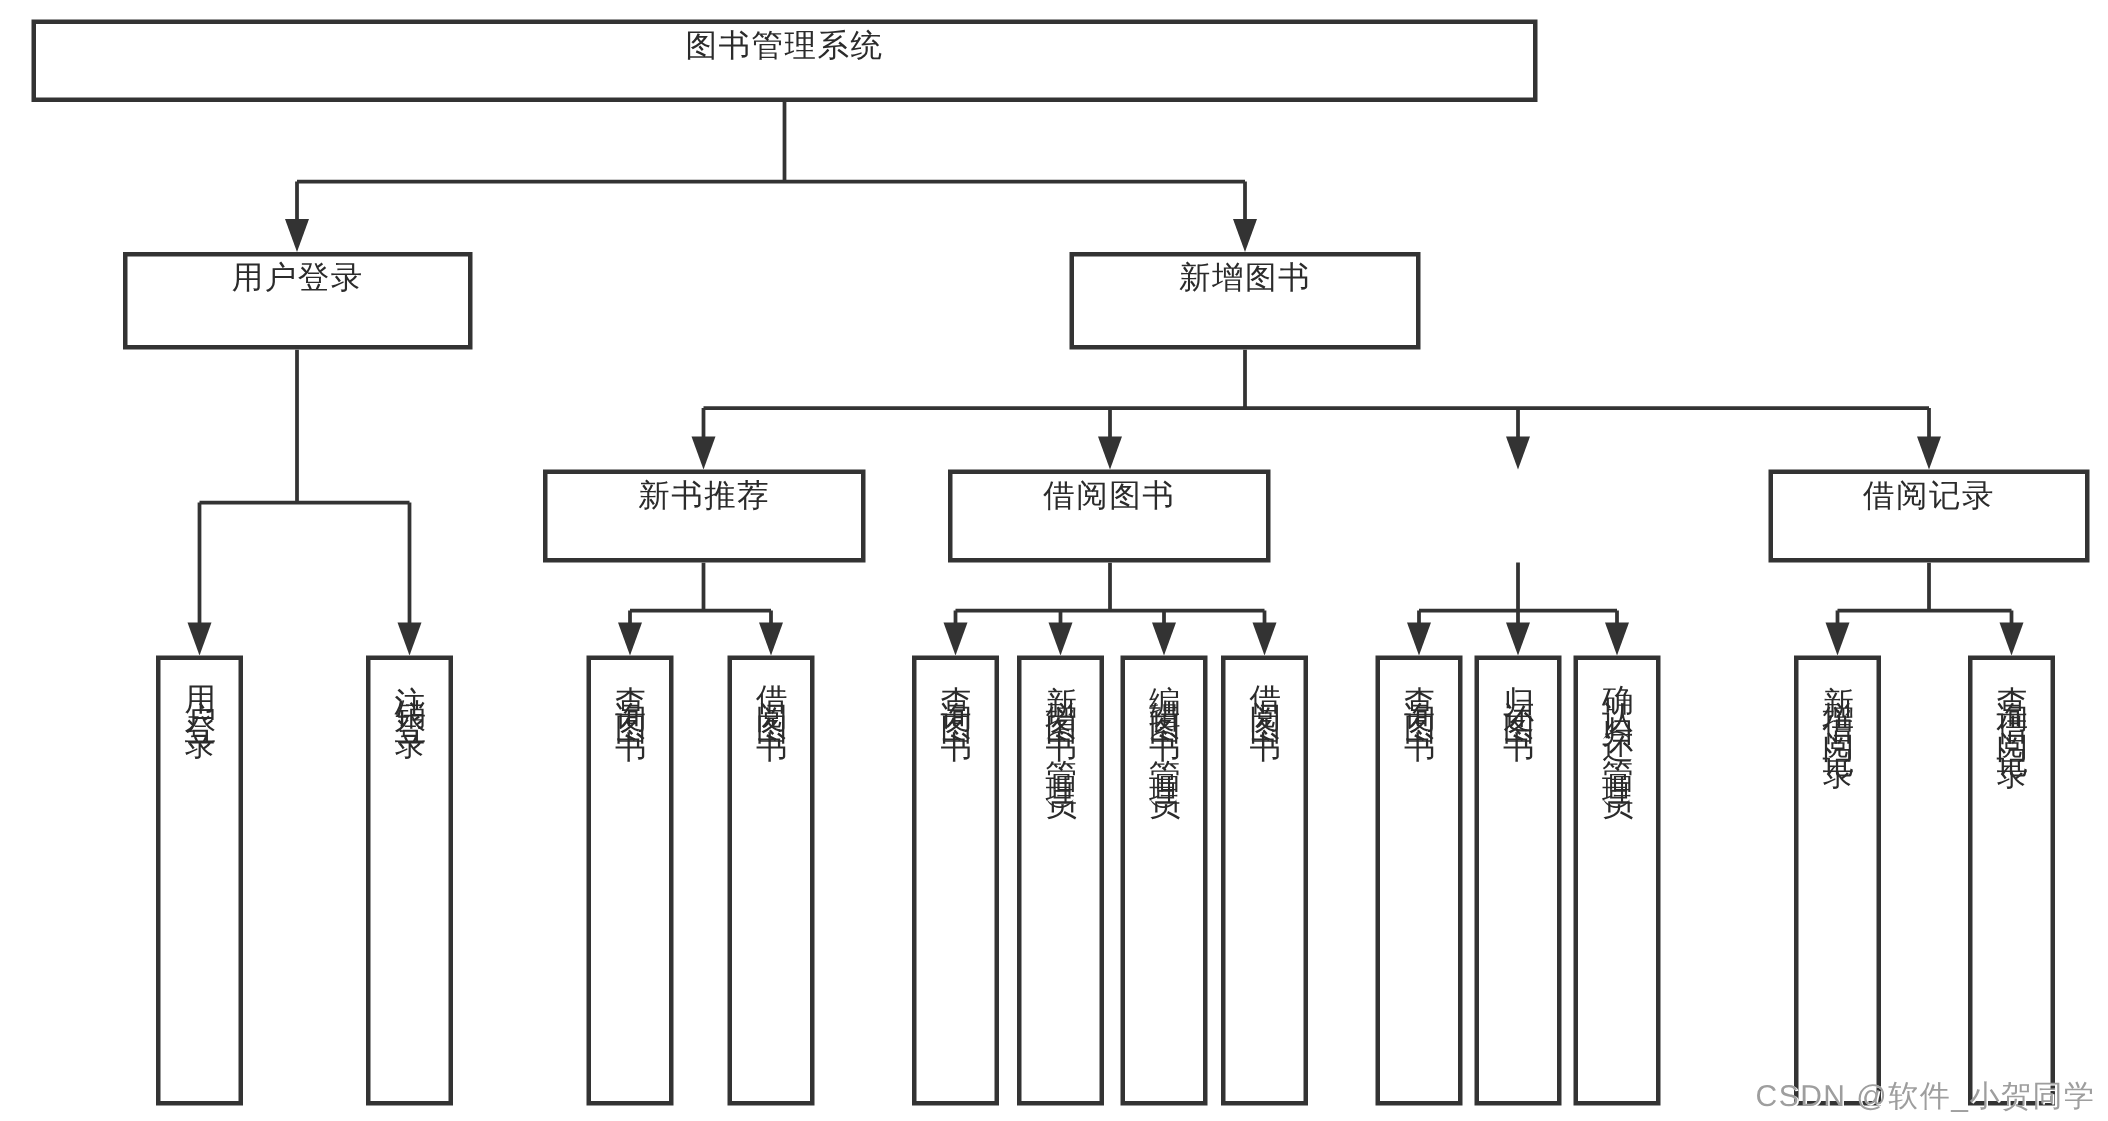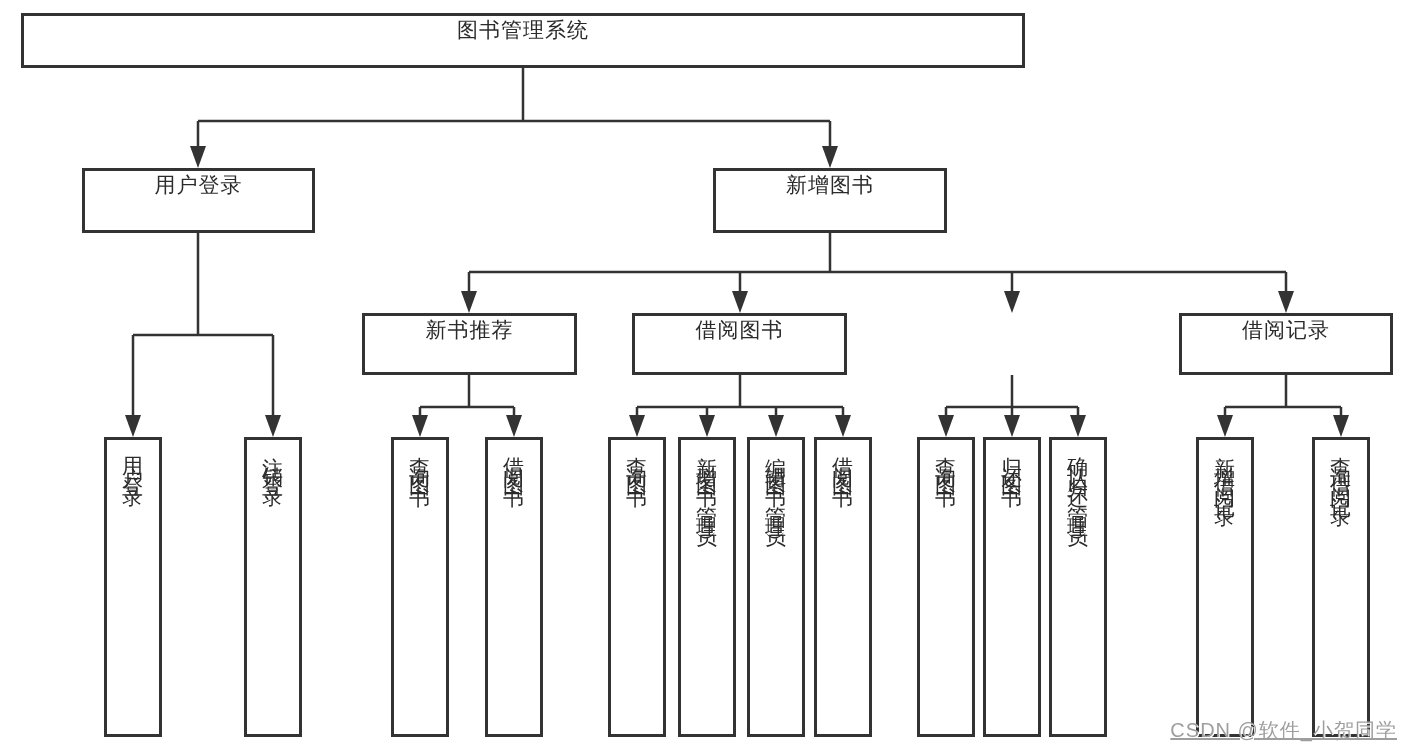--- a/index.html
+++ b/index.html
@@ -67,21 +67,20 @@
   .watermark {
     position: absolute;
     right: 8px;
     bottom: 3px;
     font-size: 20px;
     color: #9e9e9e;
     text-shadow: 1px 1px 0 #ffffff;
     letter-spacing: 1px;
     z-index: 3;
     pointer-events: none;
-    text-decoration: underline;
   }
 </style>
 </head>
 <body>
 
 <div class="canvas">
 
   <svg class="connectors" viewBox="0 0 1405 747" xmlns="http://www.w3.org/2000/svg">
 
     <g>

